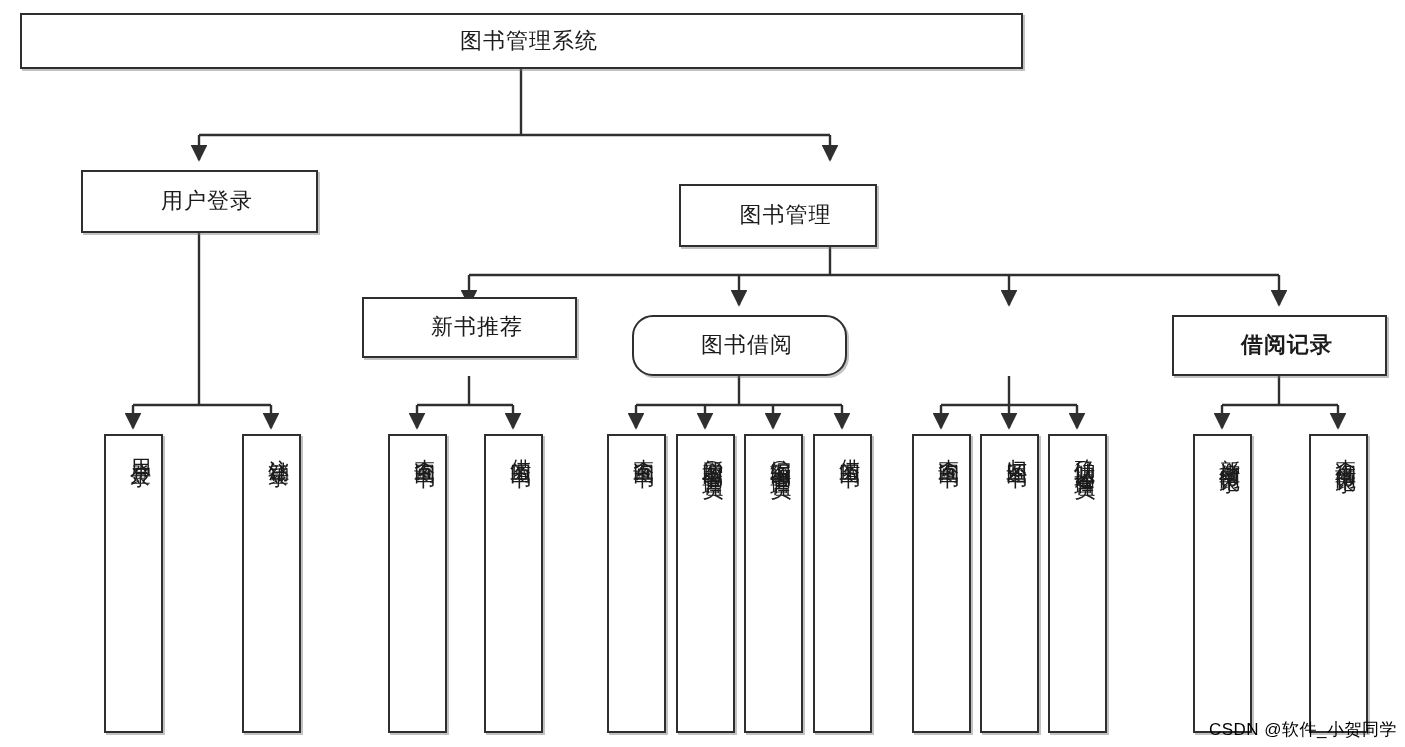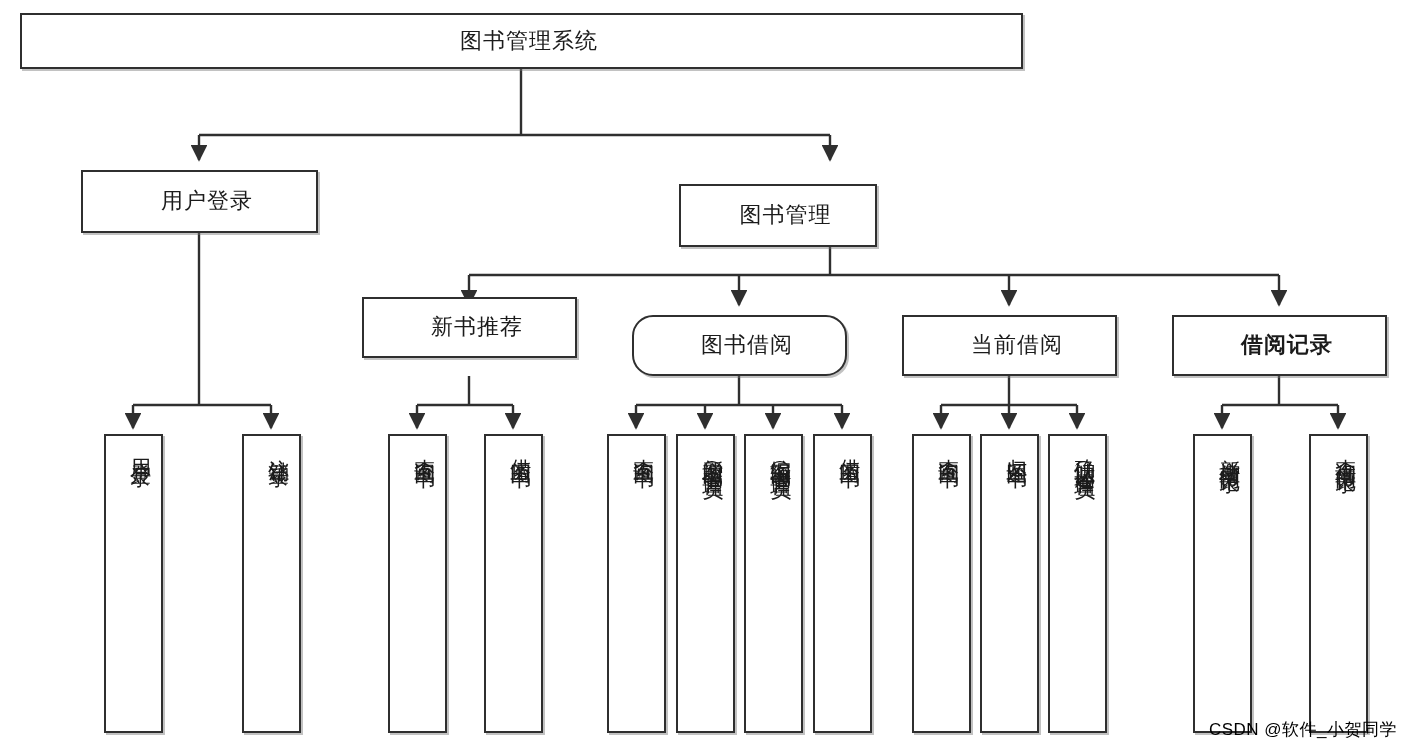--- a/index.html
+++ b/index.html
@@ -135,23 +135,20 @@
   <div class="node shadowed" style="left:679px; top:170px; width:198px; height:63px;margin-top:14px;">
     <span class="node-label">图书管理</span>
   </div>
 
   <div class="node shadowed" style="left:362px; top:297px; width:215px; height:61px;">
     <span class="node-label">新书推荐</span>
   </div>
   <div class="node shadowed" style="left:632px; top:315px; width:215px; height:61px;border-radius:21px;">
     <span class="node-label">图书借阅</span>
   </div>
-  <div class="node shadowed" style="left:902px; top:315px; width:215px; height:61px;">
-    <span class="node-label">当前借阅</span>
-  </div>
   <div class="node shadowed" style="left:1172px; top:315px; width:215px; height:61px;font-weight:bold;">
     <span class="node-label">借阅记录</span>
   </div>
 
   <div class="node vertical leaf shadowed" style="left:104px; top:434px; width:59px; height:299px;">
     <span class="node-label">用户登录</span>
   </div>
   <div class="node vertical leaf shadowed" style="left:242px; top:434px; width:59px; height:299px;">
     <span class="node-label">注销登录</span>
   </div>

